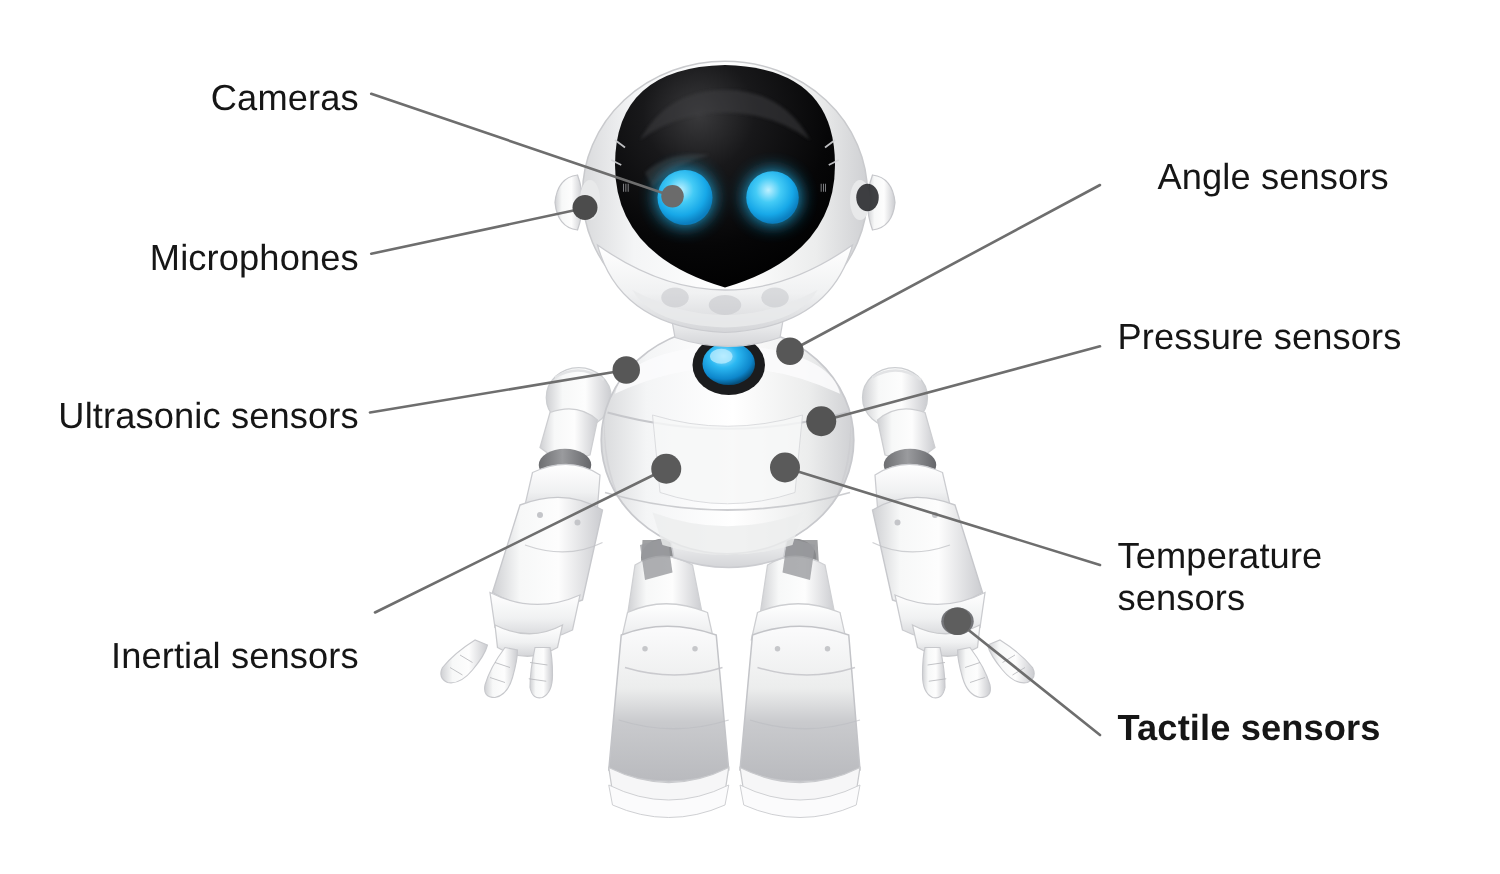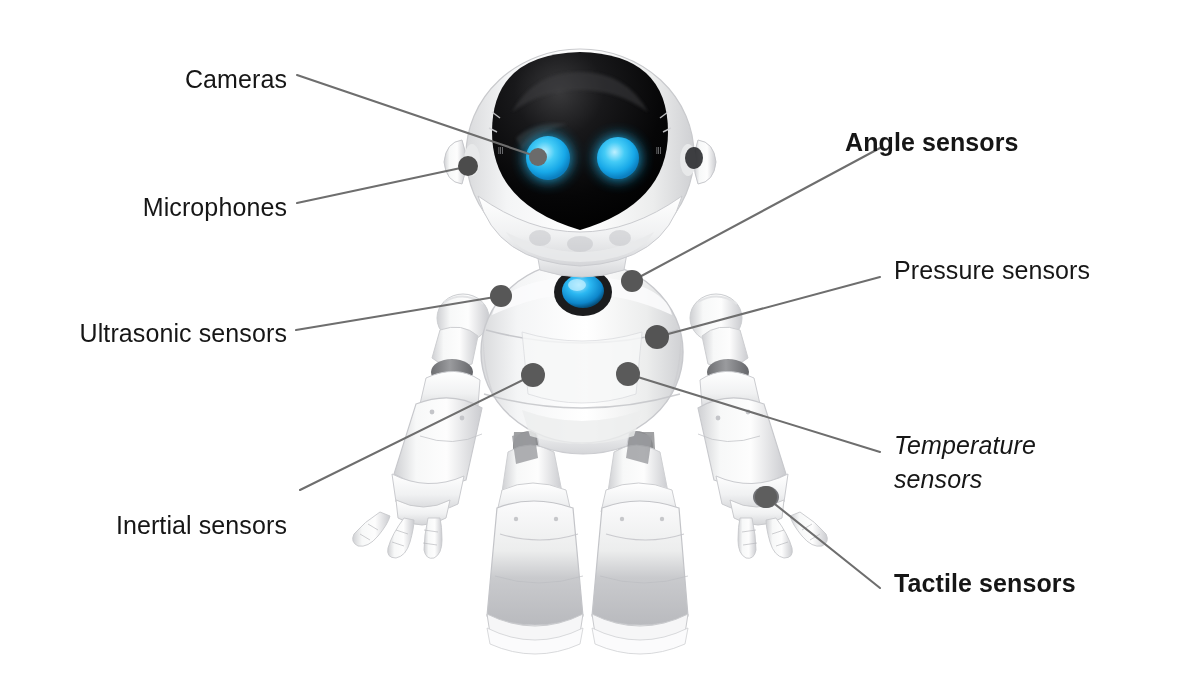--- a/index.html
+++ b/index.html
@@ -18,21 +18,21 @@
   #figure-layer,#leader-layer,#label-layer{
     position:absolute;left:0;top:0;width:1200px;height:699px;
   }
   #figure-layer{z-index:1;}
   #leader-layer{z-index:2;}
   #label-layer{z-index:3;}
 
   .label{
     position:absolute;
     color:#161616;
-    font-size:25px;
+    font-size:29px;
     line-height:34px;
     letter-spacing:0.1px;
     white-space:pre-line;
     font-weight:400;
   }
   .label.left{text-align:right;}
   .label.right{text-align:left;}
 </style>
 </head>
 <body>
@@ -298,20 +298,20 @@
         <circle cx="766" cy="497" r="11" fill="#5e5e5e"></circle>
       </g>
   </svg>
 
   <div id="label-layer">
     <div class="label left" style="right: 913px; top: 62px;">Cameras</div>
     <div class="label left" style="right: 913px; top: 190px;">Microphones</div>
     <div class="label left" style="right: 913px; top: 316px;">Ultrasonic sensors</div>
     <div class="label left" style="right: 913px; top: 477px; margin-top: 31px;">Inertial sensors</div>
 
-    <div class="label right" style="left: 845px; top: 125px; font-weight: bold;">Angle sensors</div>
+    <div class="label right" style="left: 926px; top: 125px;">Angle sensors</div>
     <div class="label right" style="left: 894px; top: 253px;">Pressure sensors</div>
-    <div class="label right" style="left: 894px; top: 428px; font-style: italic;">Temperature
+    <div class="label right" style="left: 894px; top: 428px;">Temperature
 sensors</div>
     <div class="label right" style="left: 894px; top: 566px; font-weight: bold;">Tactile sensors</div>
   </div>
 
 </div>
 
 </body></html>

